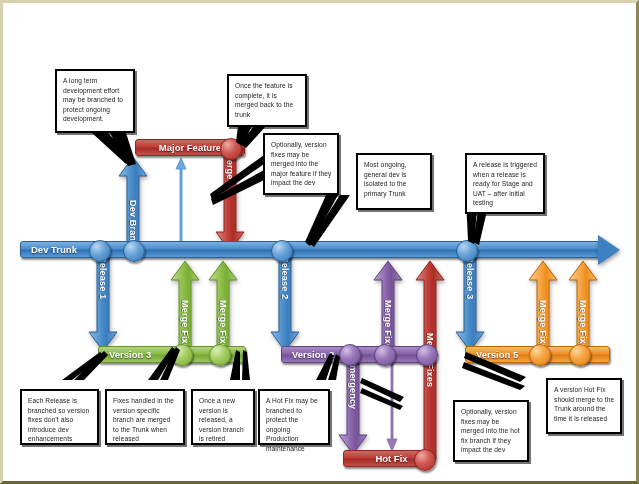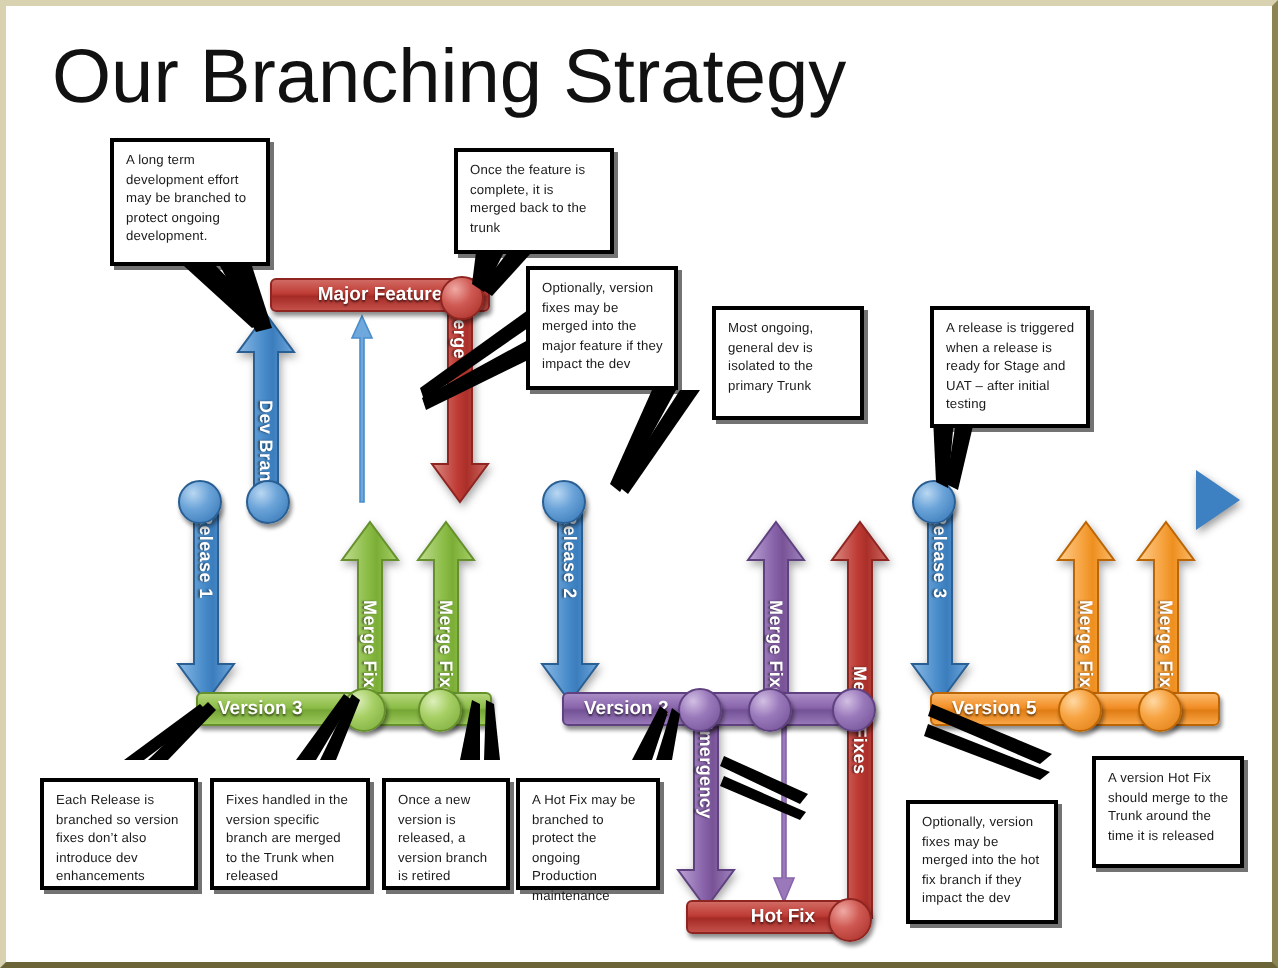--- a/index.html
+++ b/index.html
@@ -150,21 +150,20 @@
   .thinarrow svg{display:block;}
 
   
   #leaders{position:absolute;left:0;top:0;width:639px;height:484px;z-index:35;pointer-events:none;}
 </style>
 </head>
 <body>
 
 <div id="canvas">
 
-  <div id="title">Our Branching Strategy</div>
 
   <svg id="leaders" viewBox="0 0 639 484" xmlns="http://www.w3.org/2000/svg">
     <g fill="#000" stroke="none">
 
       <polygon points="92,133 108,133 134,160 126,164"></polygon>
       <polygon points="110,133 126,133 136,164 128,166"></polygon>
 
       <polygon points="238,126 252,126 242,146 236,142"></polygon>
       <polygon points="254,126 266,126 246,148 240,144"></polygon>
 
@@ -376,20 +375,23 @@
     </svg>
     <div class="vlabel">
         <span>Merge Fixes</span>
       </div>
   </div>
 
   <div class="bar bar-red center" style="left:135px;top:139px;width:110px;">
     <span class="bar-label">Major Feature</span>
   </div>
 
+  <div class="bar bar-blue" style="left:20px;top:241px;width:580px;">
+    <span class="bar-label">Dev Trunk</span>
+  </div>
   <div id="trunk-head" style="left:598px;top:235px;"></div>
 
   <div class="bar bar-green" style="left:98px;top:346px;width:148px;">
     <span class="bar-label">Version 3</span>
   </div>
 
   <div class="bar bar-purple" style="left:281px;top:346px;width:152px;">
     <span class="bar-label">Version 2</span>
   </div>
 

